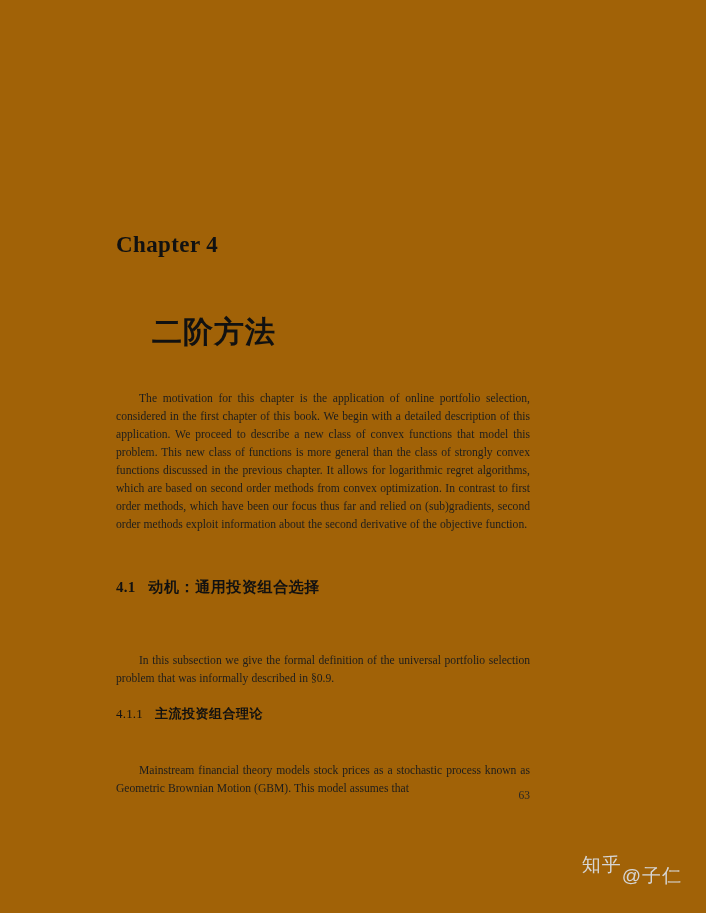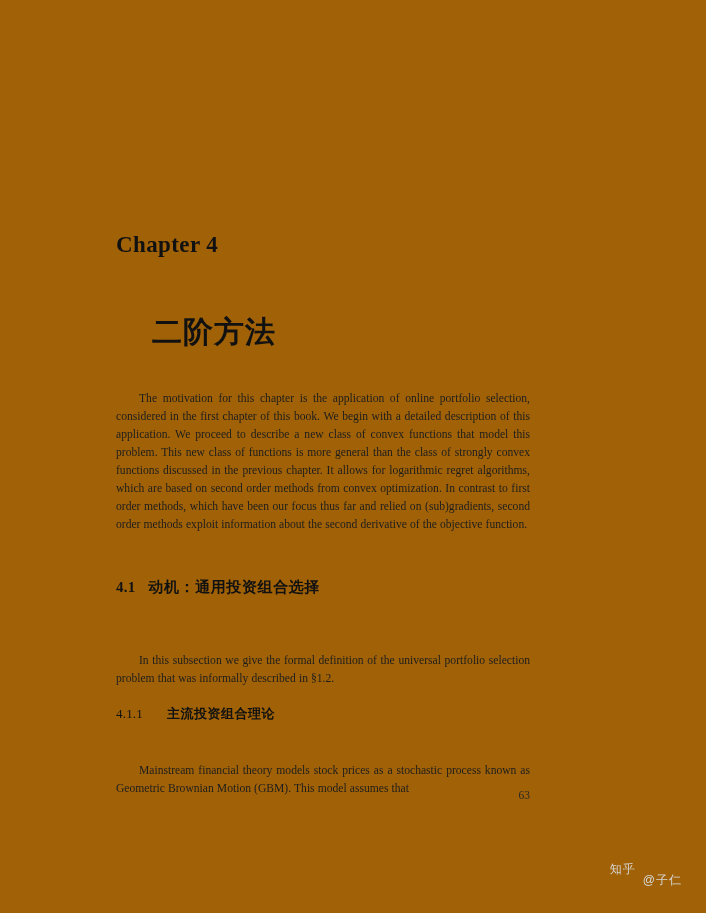--- a/index.html
+++ b/index.html
@@ -99,21 +99,21 @@
     letter-spacing: 0.6px;
     margin-left: 13px;
   }
   .sub-1 .sec-num {
     font-size: 13px;
     font-weight: normal;
   }
   .sub-1 .sec-text {
     font-size: 13px;
     letter-spacing: 0.5px;
-    margin-left: 24px;
+    margin-left: 12px;
   }
 
   
   .folio {
     position: absolute;
     top: 789px;
     left: 116px;
     width: 414px;
     text-align: right;
     font-family: "Liberation Serif", "DejaVu Serif", serif;
@@ -121,24 +121,24 @@
     color: #262626;
   }
 
   
   .watermark {
     position: absolute;
     right: 24px;
     bottom: 24px;
     display: flex;
     align-items: center;
-    gap: 7px;
+    gap: 0;
     color: #d6d6d6;
     font-family: "Liberation Sans", "DejaVu Sans", sans-serif;
-    font-size: 12px;
+    font-size: 19px;
     letter-spacing: 1px;
     user-select: none;
     white-space: nowrap;
     justify-content: space-between;
   }
   .watermark .wm-brand { color: #d6d6d6; }
   .watermark .wm-user  { color: #d6d6d6; margin-top: 22px; }
 </style>
 </head>
 <body>
@@ -149,21 +149,21 @@
     <div class="chapter-number">Chapter 4</div>
 
     <h1 class="chapter-title">二阶方法</h1>
 
     <p class="para p-intro">The motivation for this chapter is the application of online portfolio selection, considered in the first chapter of this book. We begin with a detailed description of this application. We proceed to describe a new class of convex functions that model this problem. This new class of functions is more general than the class of strongly convex functions discussed in the previous chapter. It allows for logarithmic regret algorithms, which are based on second order methods from convex optimization. In contrast to first order methods, which have been our focus thus far and relied on (sub)gradients, second order methods exploit information about the second derivative of the objective function.</p>
 
     <div class="section-heading sec-1">
       <span class="sec-num">4.1</span><span class="sec-text">动机：通用投资组合选择</span>
     </div>
 
-    <p class="para p-sub">In this subsection we give the formal definition of the universal portfolio selection problem that was informally described in §1.2.</p>
+    <p class="para p-sub">In this subsection we give the formal definition of the universal portfolio selection problem that was informally described in §0.9.</p>
 
     <div class="section-heading sub-1">
       <span class="sec-num">4.1.1</span><span class="sec-text">主流投资组合理论</span>
     </div>
 
     <p class="para p-main">Mainstream financial theory models stock prices as a stochastic process known as Geometric Brownian Motion (GBM). This model assumes that</p>
 
   </div>
 
   <div class="folio">63</div>

